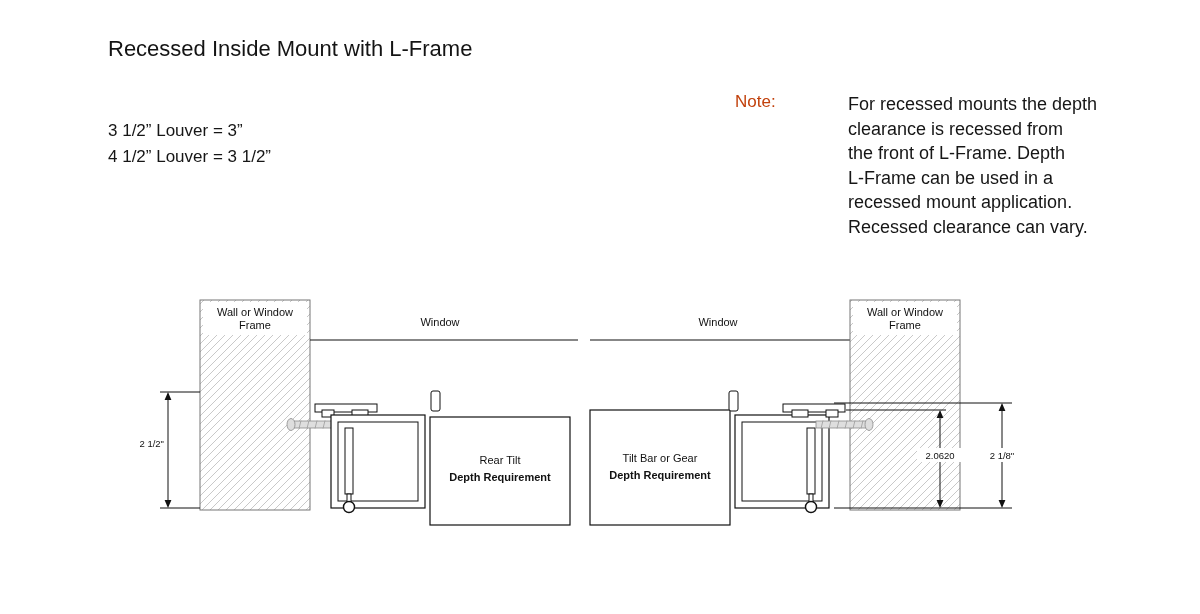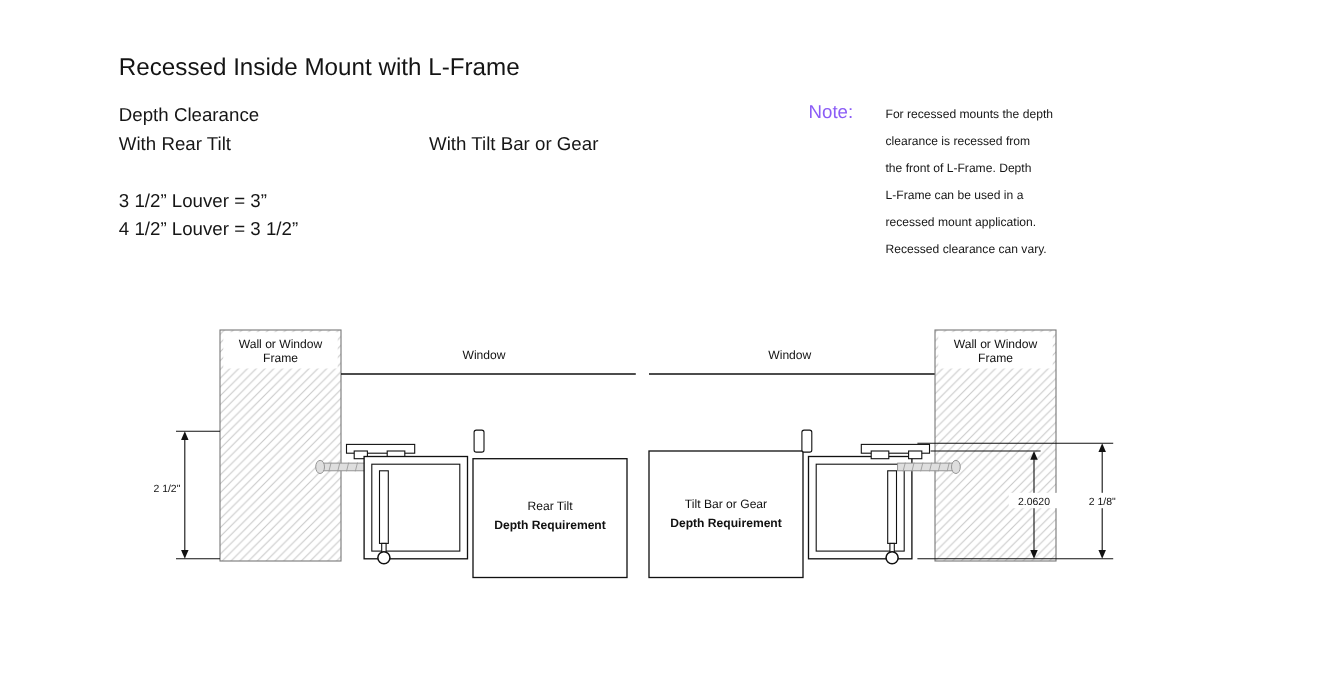--- a/index.html
+++ b/index.html
@@ -7,38 +7,38 @@
   body {
     width: 1200px; height: 614px;
     position: relative;
     overflow: hidden;
     font-family: "Liberation Sans", sans-serif;
     color: #111;
   }
   .abs { position: absolute; }
 
   .title {
-    left: 108px; top: 48px;
+    left: 108px; top: 36px;
     font-size: 22px;
     font-weight: 400;
     color: #141414;
   }
 
   .spec-col { font-size: 17px; line-height: 26px; color: #161616; }
   .spec-col .rows { margin-top: 26px; }
   .col-rear-tilt { left: 108px; top: 92px; }
   .col-tilt-bar  { left: 390px; top: 118px; }
 
   .note-label {
     left: 735px; top: 92px;
-    font-size: 17px; color: #8b5cf6;
+    font-size: 17px; color: #c2410c;
   }
   .note-text {
-    left: 805px; top: 92px;
-    font-size: 11px; line-height: 24.5px; color: #161616;
+    left: 848px; top: 92px;
+    font-size: 18px; line-height: 24.5px; color: #161616;
   }
 
   svg.diagram {
     position: absolute;
     left: 0; top: 0;
     width: 1200px; height: 614px;
   }
   svg text {
     font-family: "Liberation Sans", sans-serif;
     fill: #111;
@@ -46,32 +46,27 @@
   .dlabel { font-size: 11px; }
   .dlabel-strong { font-size: 11px; font-weight: 700; }
   .dsmall { font-size: 9.5px; }
 </style>
 </head>
 <body>
 
 <h1 class="abs title">Recessed Inside Mount with L-Frame</h1>
 
 <div class="abs spec-col col-rear-tilt">
-  <div class="heading">
-    <div>Depth Clearance</div>
-    <div>With Rear Tilt</div>
-  </div>
   <div class="rows">
     <div>3 1/2” Louver = 3”</div>
     <div>4 1/2” Louver = 3 1/2”</div>
   </div>
 </div>
 
 <div class="abs spec-col col-tilt-bar">
-  <div class="heading">With Tilt Bar or Gear</div>
 </div>
 
 <div class="abs note-label">Note:</div>
 <div class="abs note-text">
   <div>For recessed mounts the depth</div>
   <div>clearance is recessed from</div>
   <div>the front of L-Frame. Depth</div>
   <div>L-Frame can be used in a</div>
   <div>recessed mount application.</div>
   <div>Recessed clearance can vary.</div>

